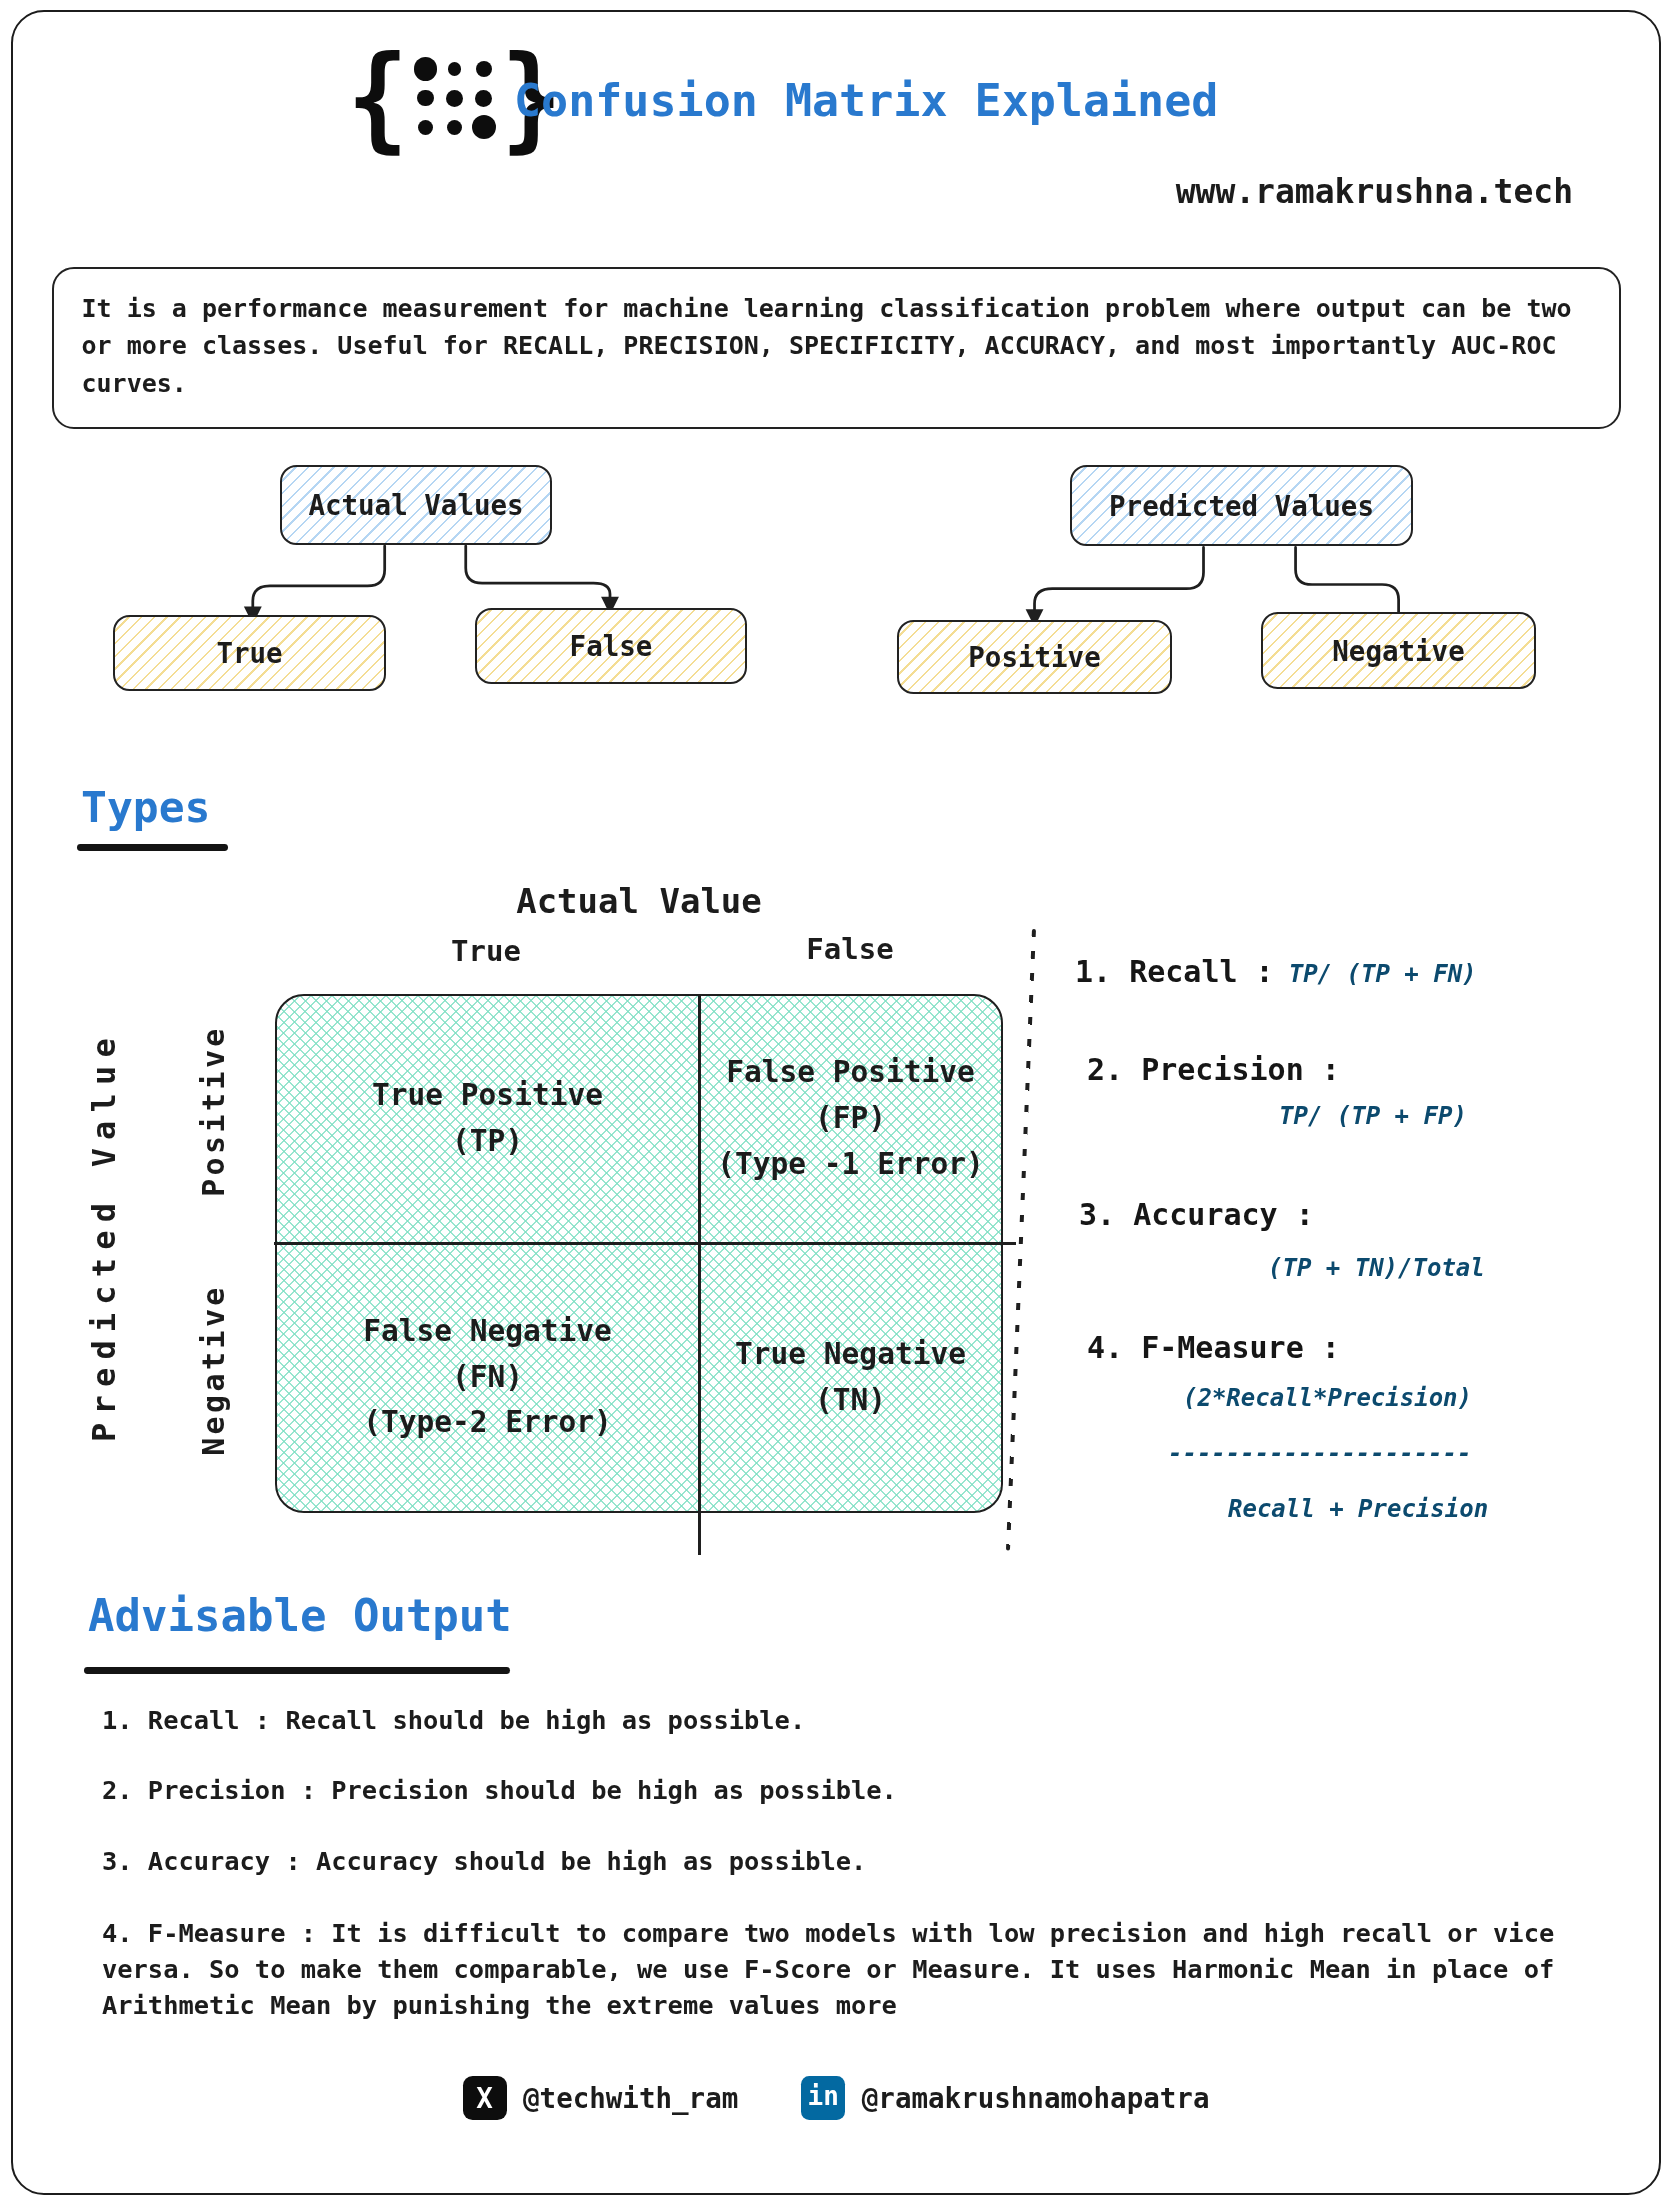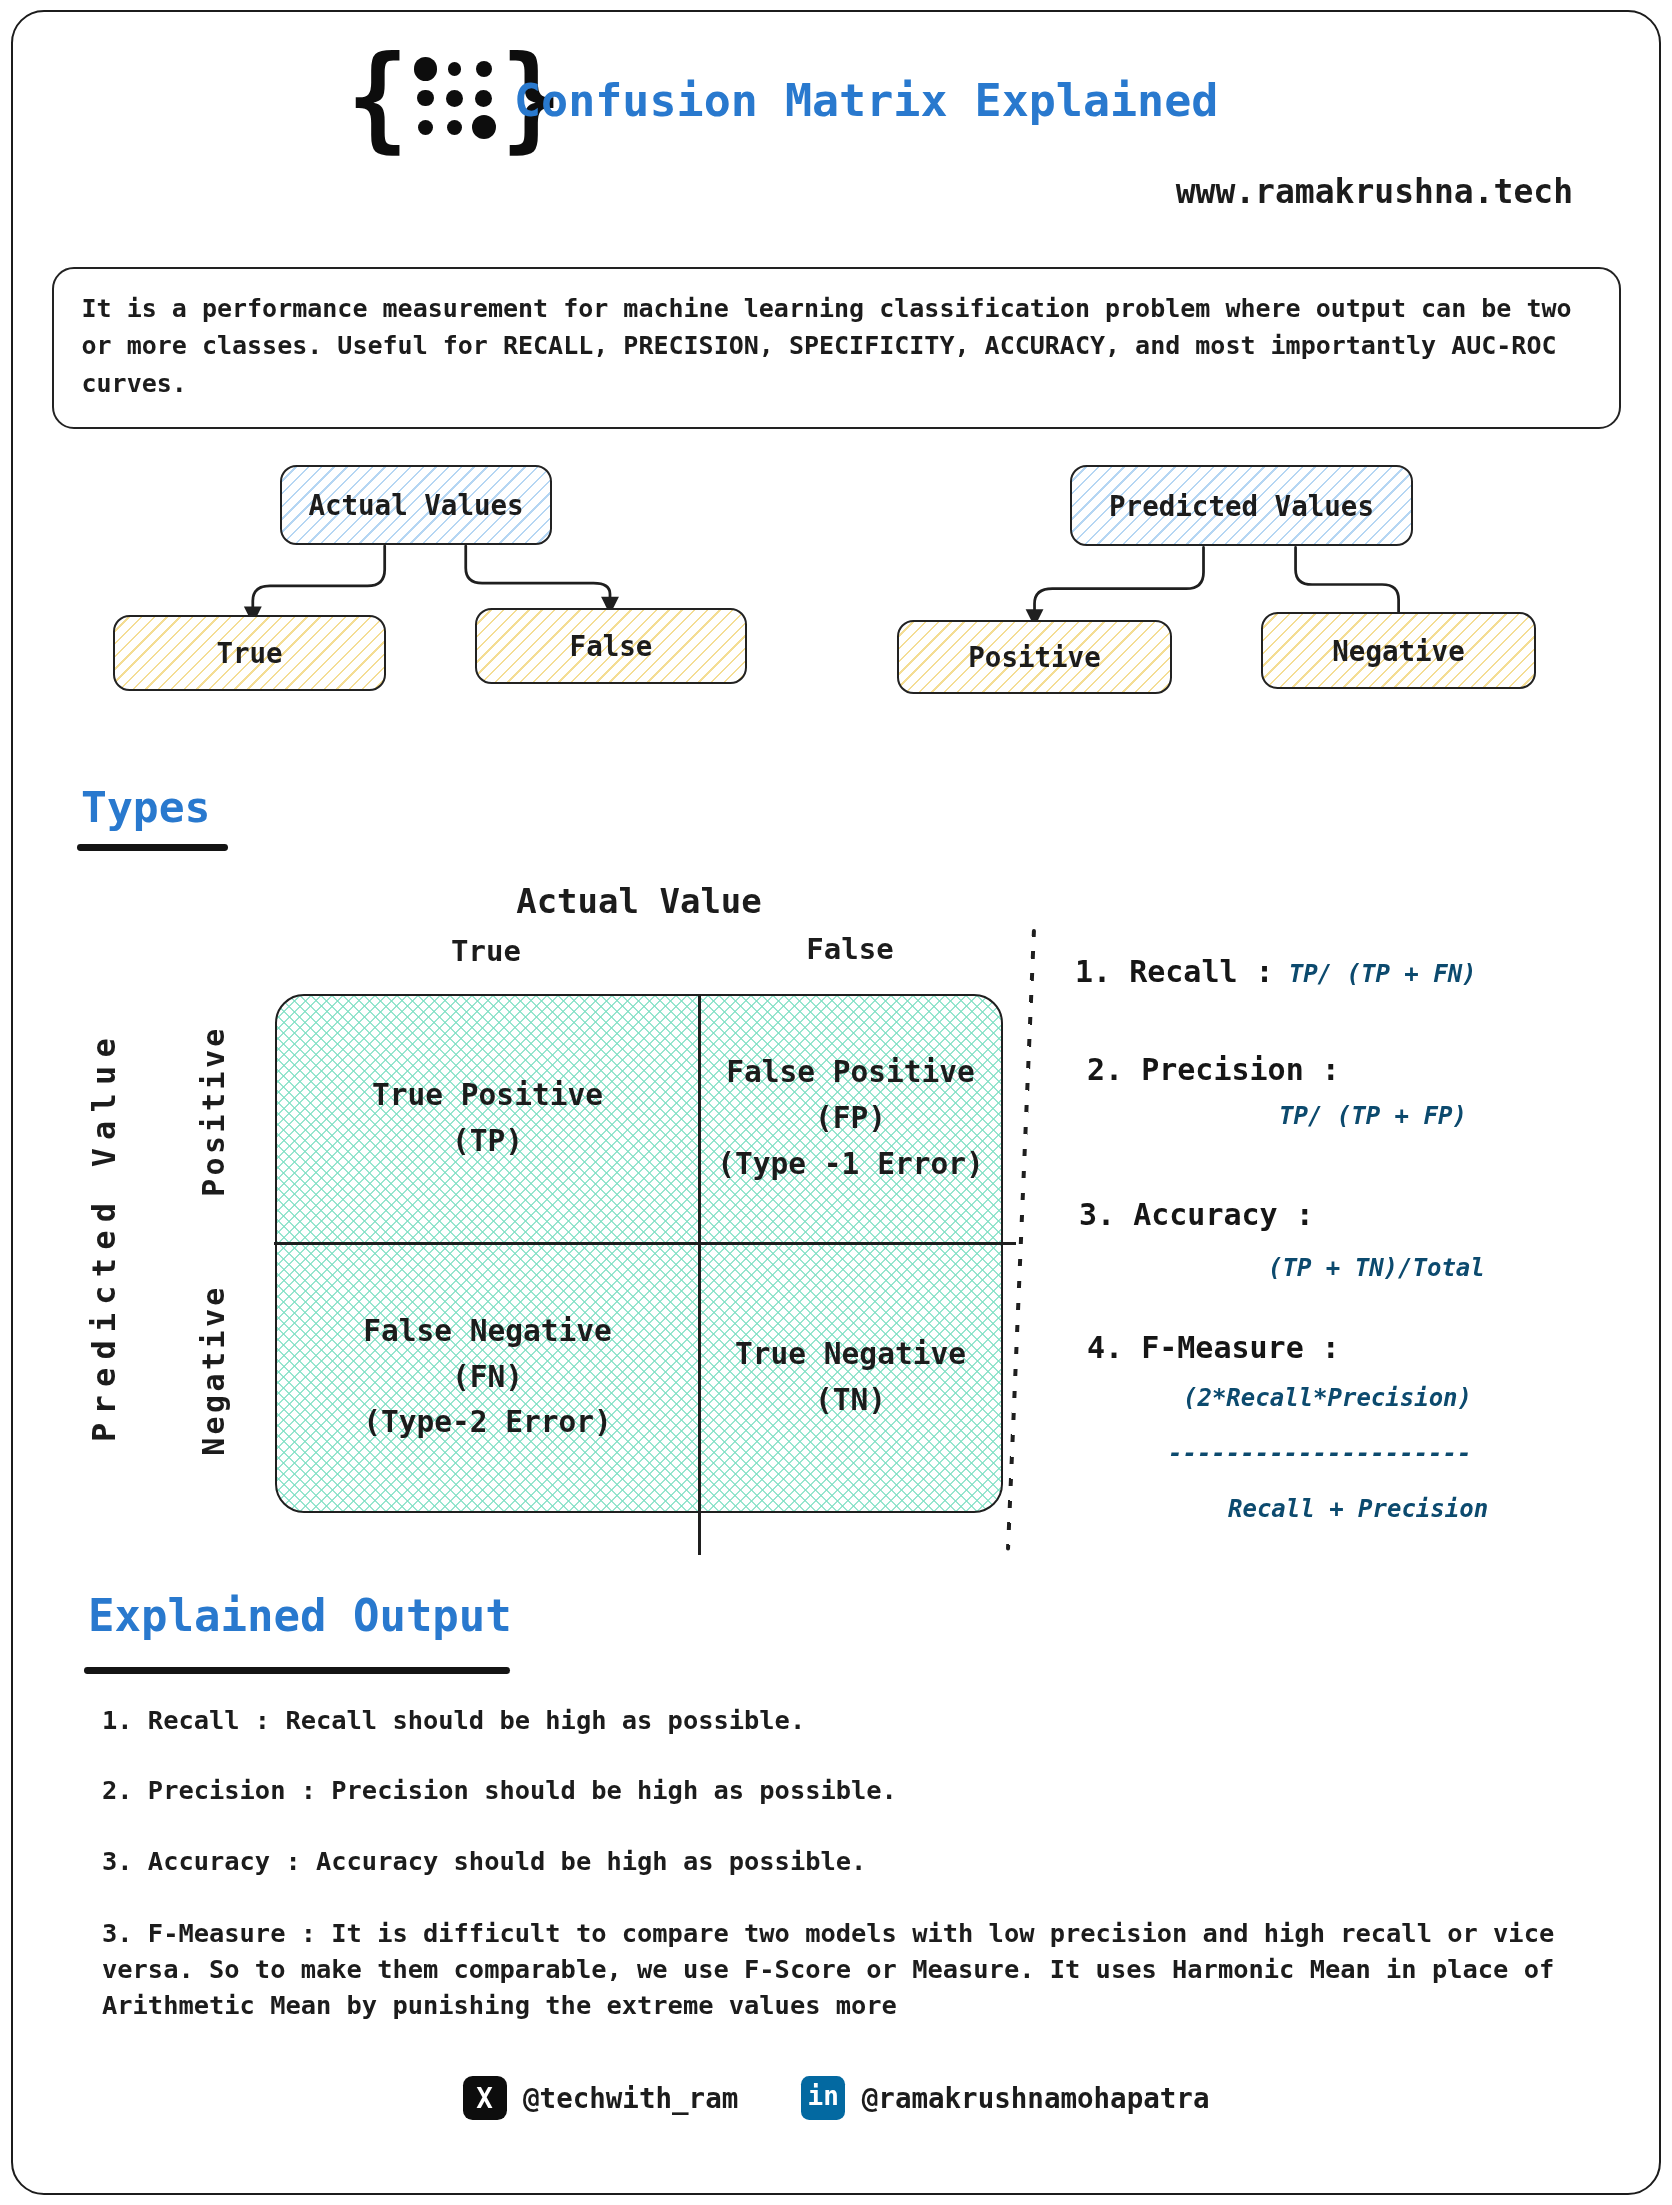--- a/index.html
+++ b/index.html
@@ -206,26 +206,26 @@
 </div>
 <div class="f-label f2l">2. Precision :</div>
 <div class="f-teal f2f">TP/ (TP + FP)</div>
 <div class="f-label f3l">3. Accuracy :</div>
 <div class="f-teal f3f">(TP + TN)/Total</div>
 <div class="f-label f4l">4. F-Measure :</div>
 <div class="f-teal f4num">(2*Recall*Precision)</div>
 <div class="f-teal f4div">---------------------</div>
 <div class="f-teal f4den">Recall + Precision</div>
 
-<div class="adv-heading">Explained Output</div>
+<div class="adv-heading">Advisable Output</div>
 <div class="adv-underline"></div>
 <div class="adv-item adv-1">1. Recall : Recall should be high as possible.</div>
 <div class="adv-item adv-2">2. Precision : Precision should be high as possible.</div>
 <div class="adv-item adv-3">3. Accuracy : Accuracy should be high as possible.</div>
-<div class="adv-item adv-4">3. F-Measure : It is difficult to compare two models with low precision and high recall or vice versa. So to make them comparable, we use F-Score or Measure. It uses Harmonic Mean in place of Arithmetic Mean by punishing the extreme values more</div>
+<div class="adv-item adv-4">4. F-Measure : It is difficult to compare two models with low precision and high recall or vice versa. So to make them comparable, we use F-Score or Measure. It uses Harmonic Mean in place of Arithmetic Mean by punishing the extreme values more</div>
 
 <div class="footer">
   <div class="social">
     <span class="icon-x">X</span>
     <span>@techwith_ram</span>
   </div>
   <div class="social">
     <span class="icon-in">in</span>
     <span>@ramakrushnamohapatra</span>
   </div>

